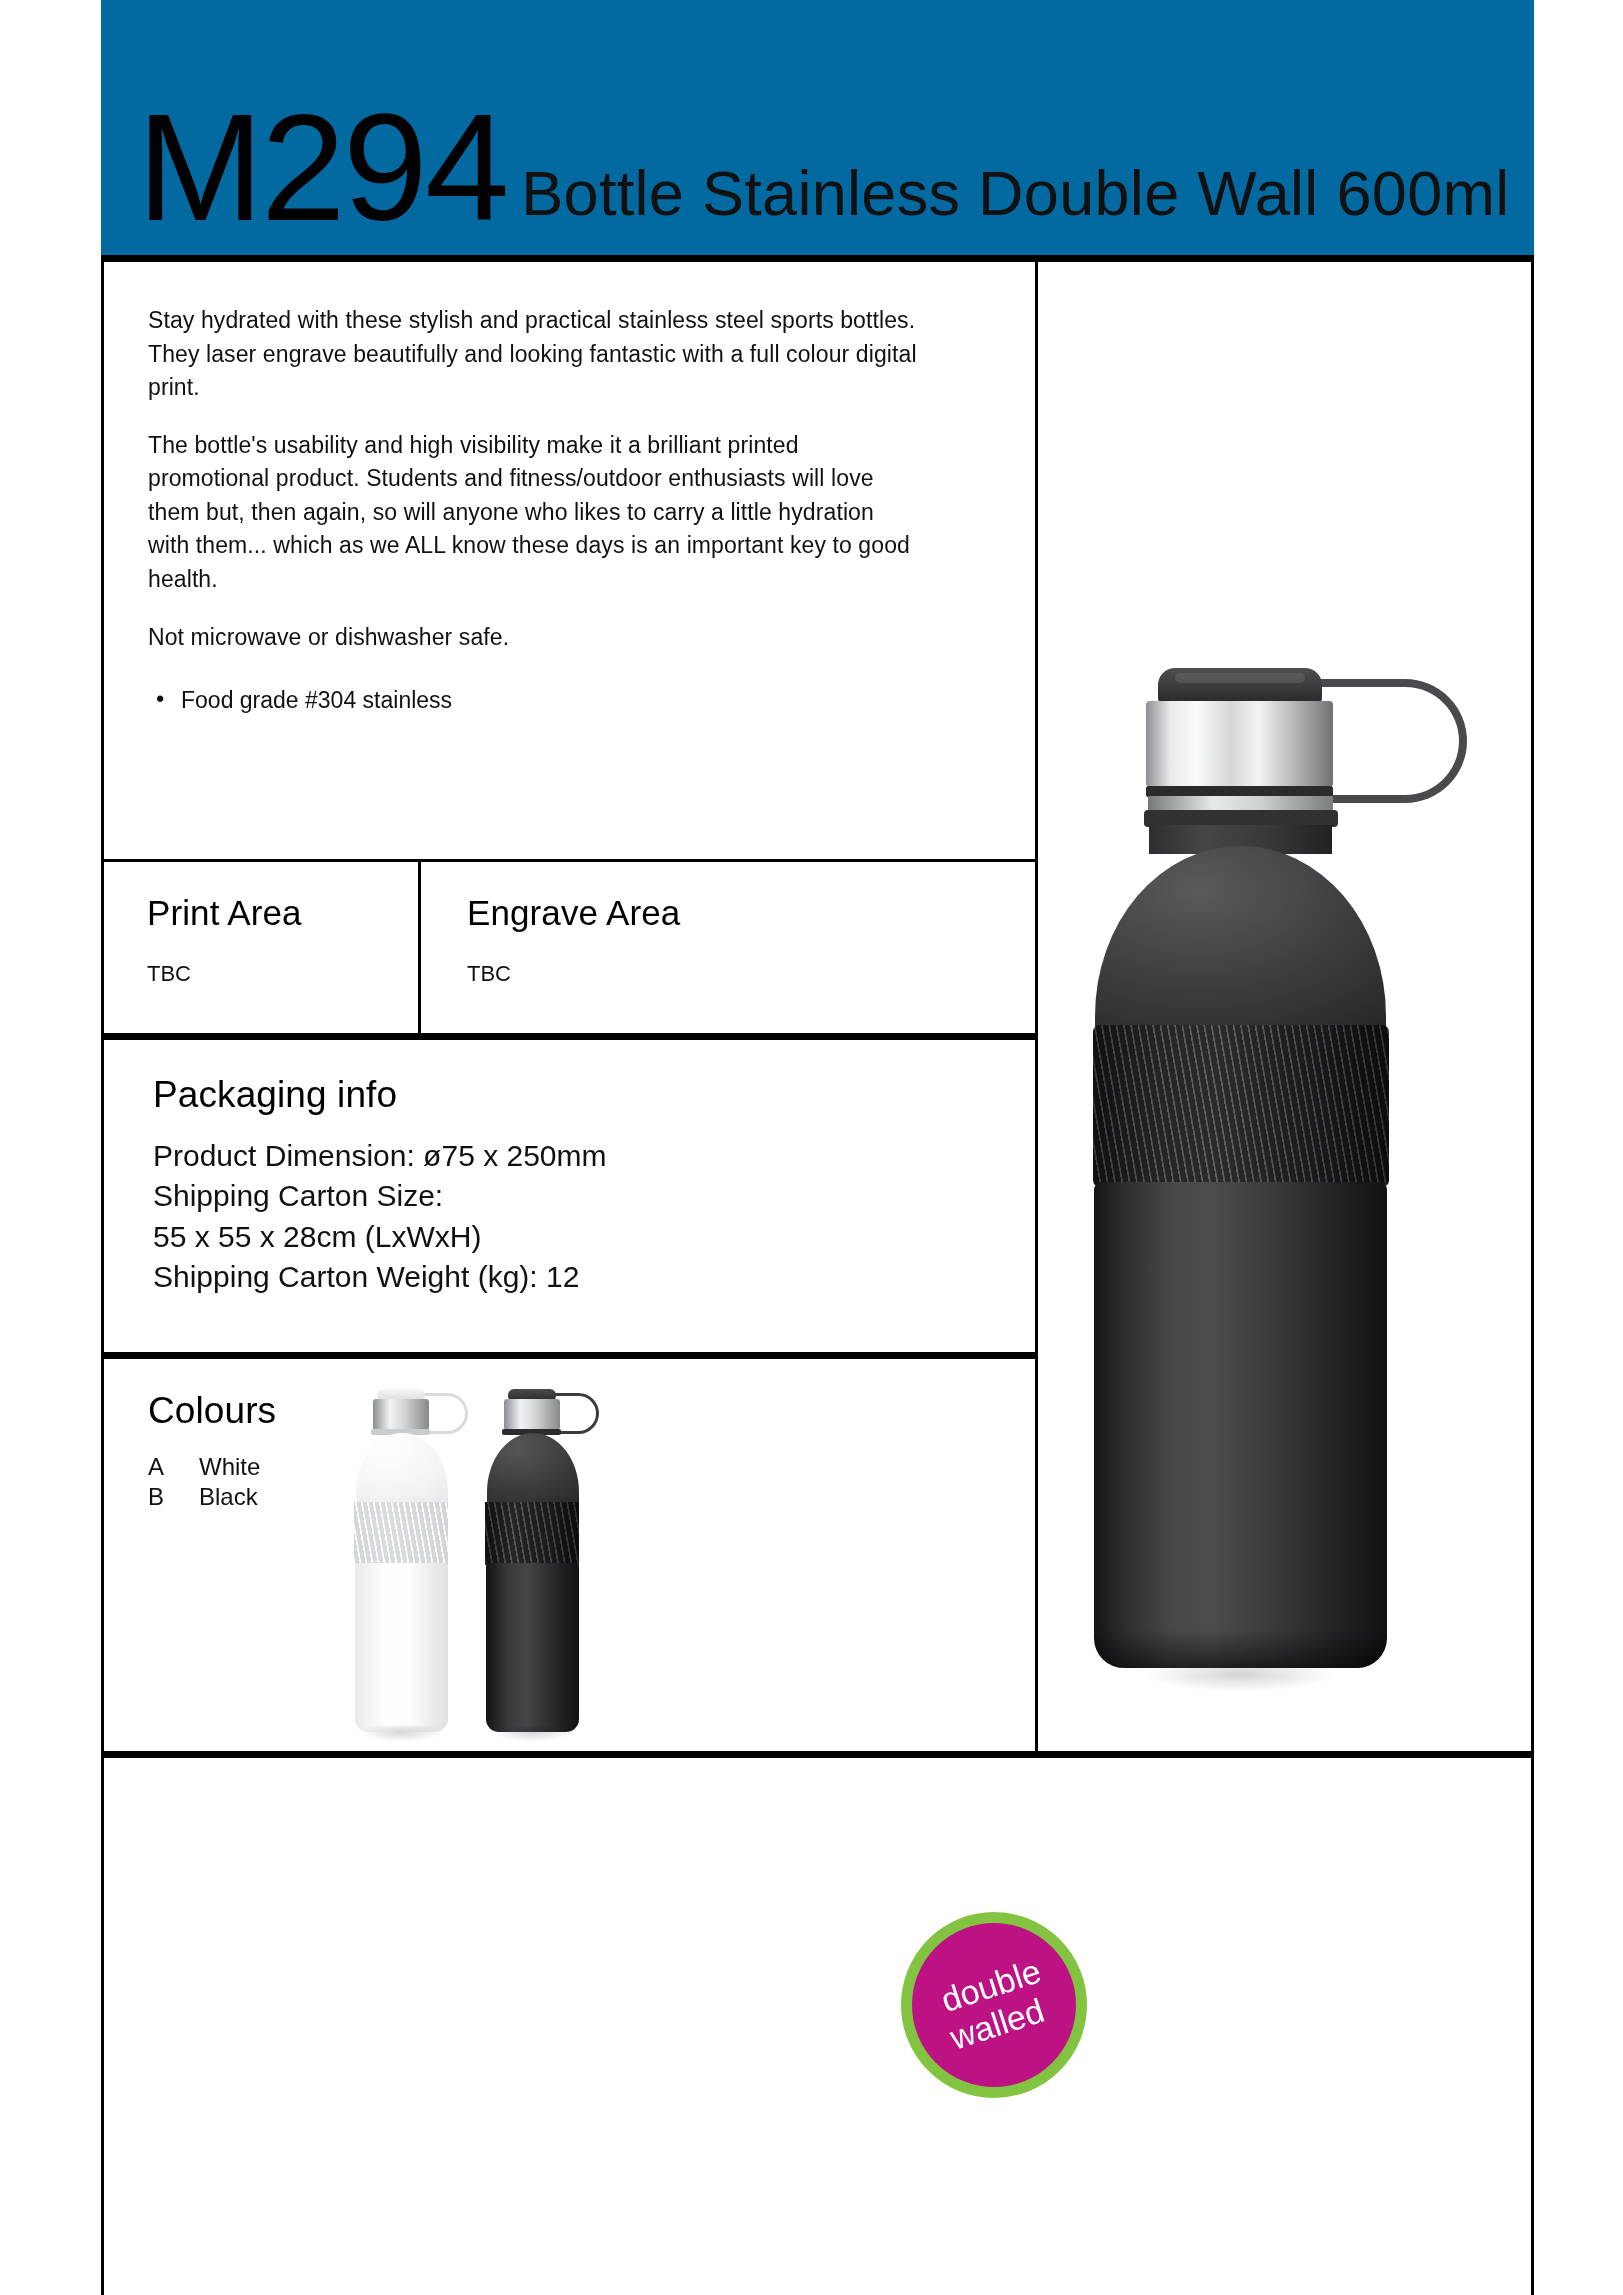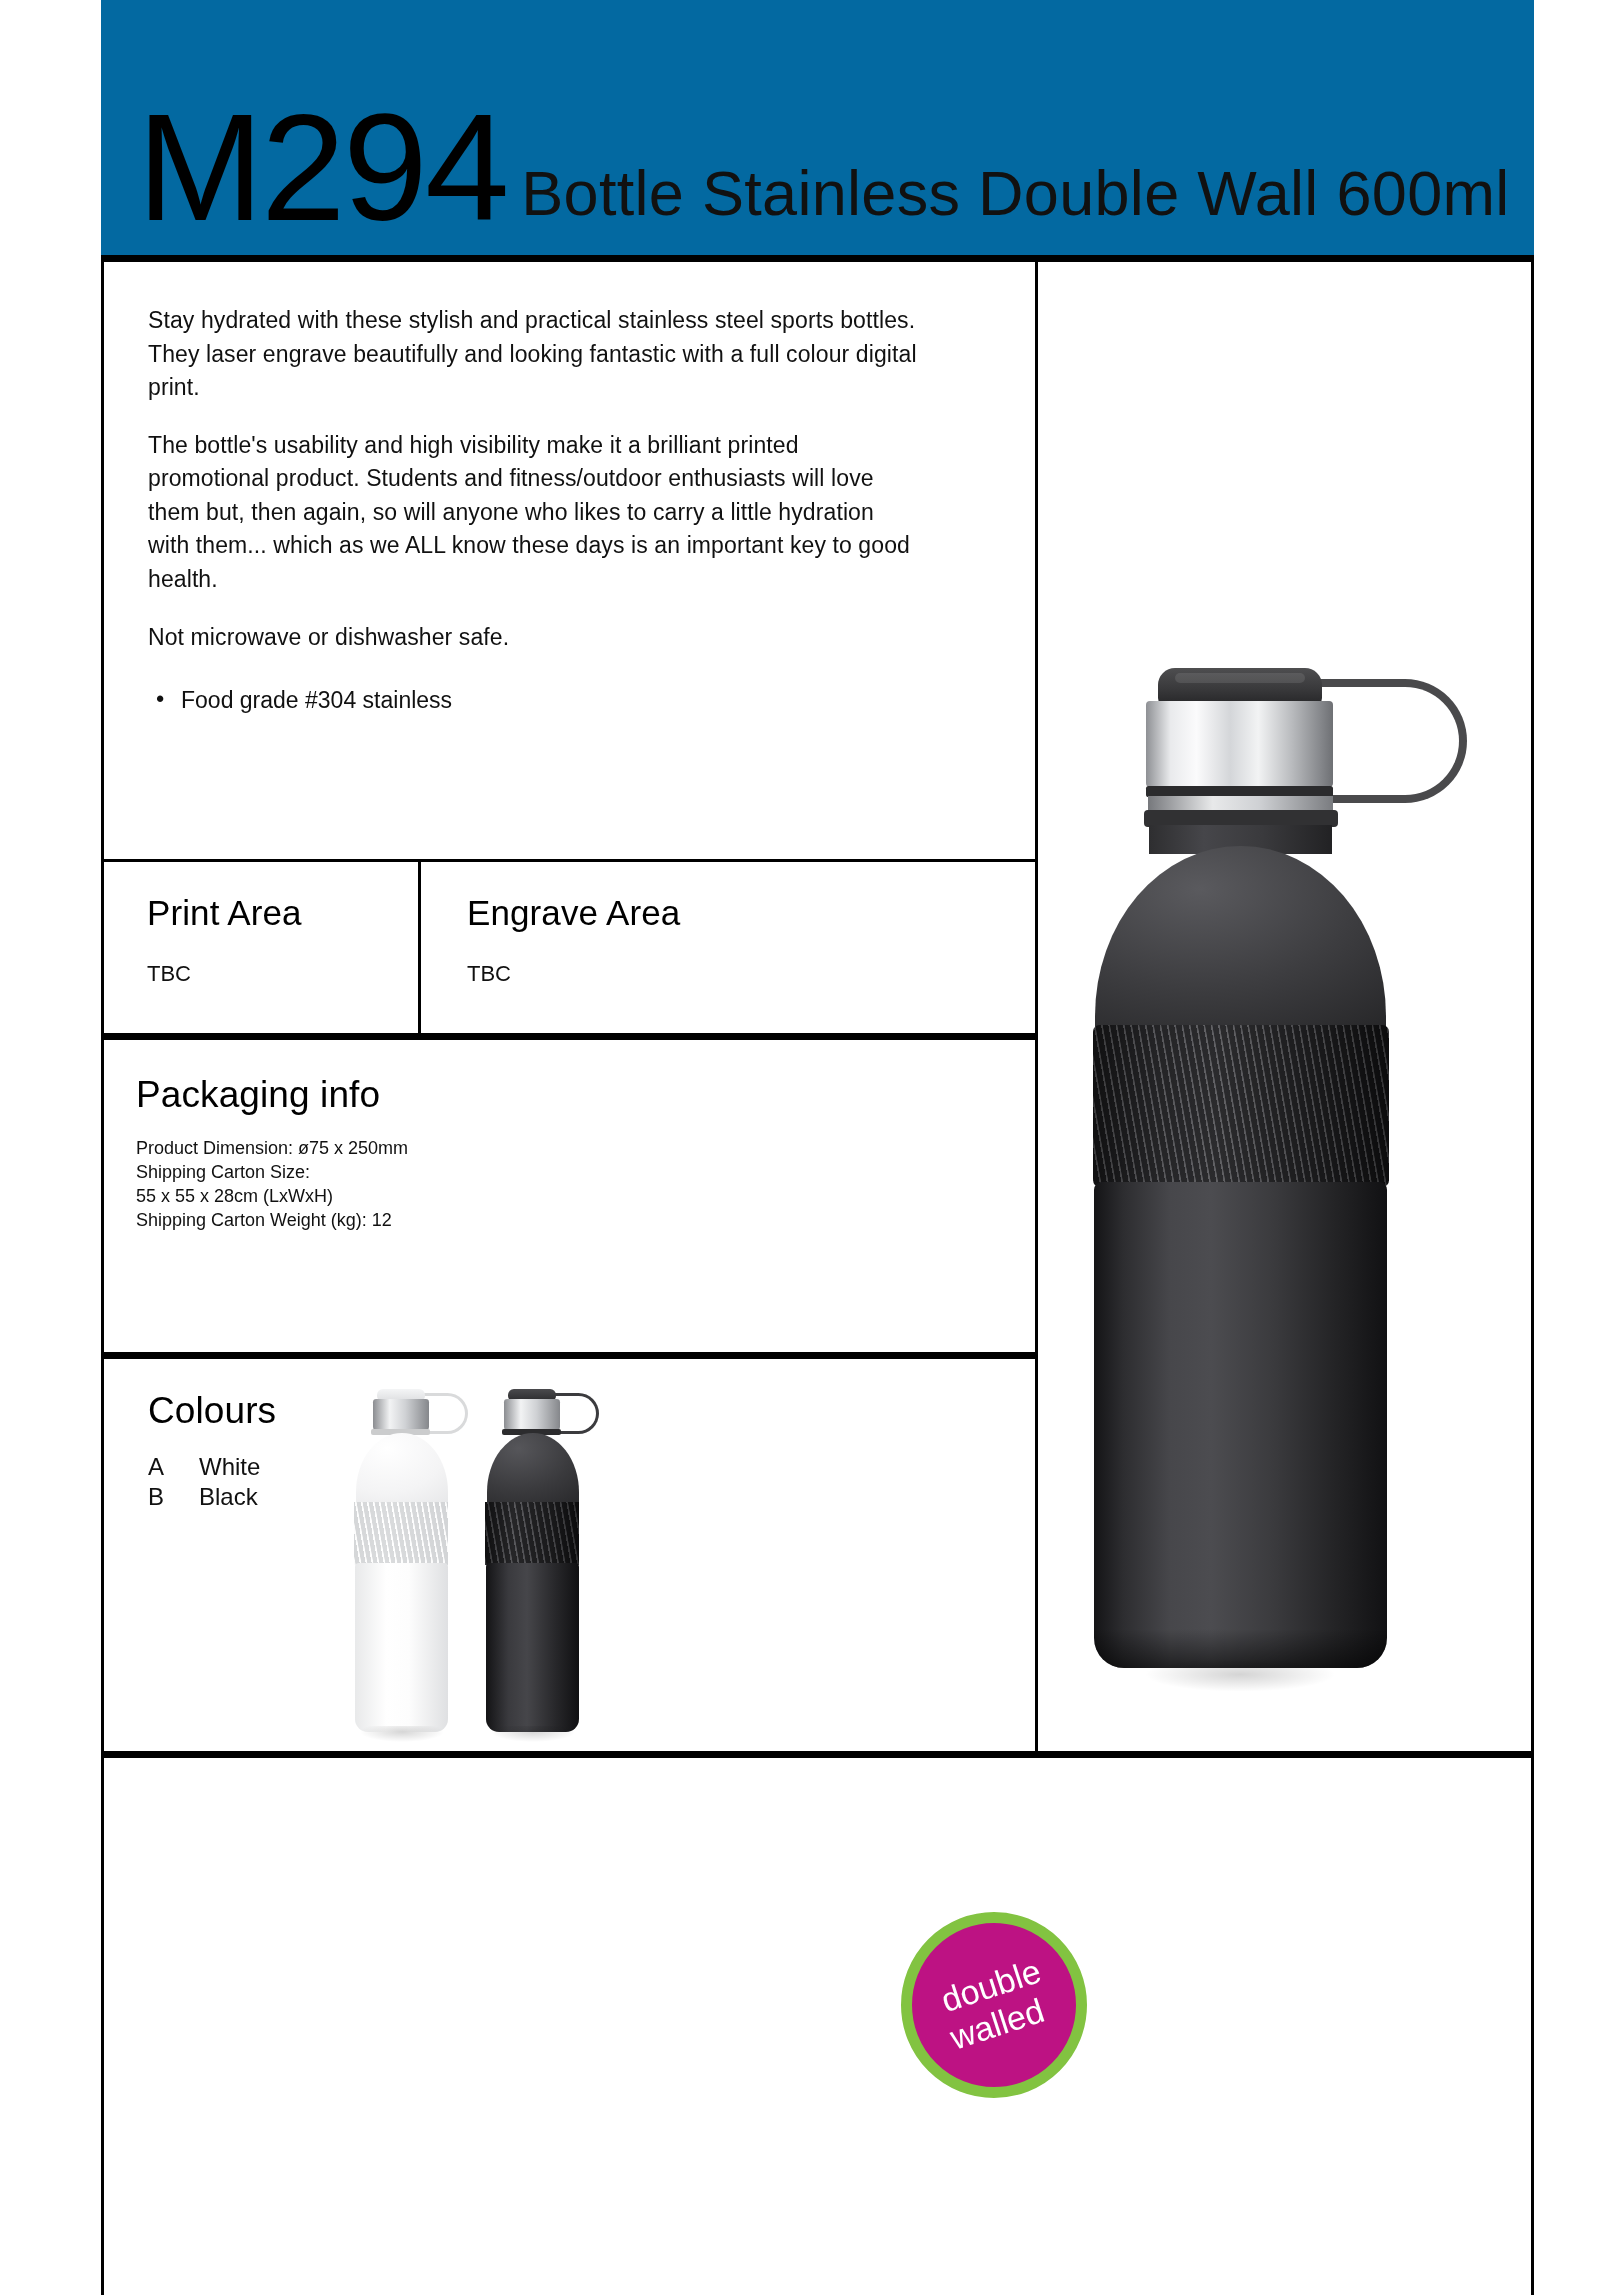--- a/index.html
+++ b/index.html
@@ -48,21 +48,21 @@
   }
   .col-right {
     position: absolute; left: 938px; top: 0;
     width: 492px; height: 100%;
   }
 
   
   .sec { position: absolute; left: 0; width: 100%; }
   .sec-desc { top: 0; height: 690px; padding: 42px 43px 0 44px; }
   .sec-areas { top: 597px; height: 174px; border-top: 3.3px solid #000; }
-  .sec-pack  { top: 771px; height: 319px; border-top: 7.2px solid #000; padding: 34px 0 0 32px; }
+  .sec-pack  { top: 771px; height: 319px; border-top: 7.2px solid #000; padding: 34px 0 0 49px; }
   .sec-col   { top: 1090px; height: 406px; border-top: 7.2px solid #000; padding: 31px 0 0 44px; }
 
   p.body {
     font-size: 23px; line-height: 1.46; color: #111;
     font-weight: 300; letter-spacing: 0.1px;
     margin-bottom: 24px; max-width: 772px;
   }
   ul.bullets { list-style: none; margin-top: 30px; }
   ul.bullets li {
     font-size: 23px; line-height: 1.46; color: #111; font-weight: 300;
@@ -80,21 +80,21 @@
   .area-print  { left: 0;    width: 317px; border-right: 3.3px solid #000; }
   .area-engrave{ left: 321px; width: 611px; padding-left: 42px; }
   .area-h { font-size: 35px; font-weight: 400; color: #000; letter-spacing: 0.1px; }
   .area-v { font-size: 22px; font-weight: 300; color: #111; margin-top: 27.5px; }
 
   .sec-h {
     font-size: 37px; font-weight: 300; color: #000;
     letter-spacing: 0.1px; margin-bottom: 19.6px;
   }
   .pack-line {
-    font-size: 18px; line-height: 1.35; font-weight: 300; color: #111;
+    font-size: 30px; line-height: 1.35; font-weight: 300; color: #111;
   }
 
   .colour-list { margin-top: 14.4px; }
   .colour-row { display: flex; font-size: 24px; font-weight: 300; color: #111; line-height: 1.28; }
   .colour-key { width: 51px; }
 
   
   .badge {
     position: absolute; border-radius: 50%;
     display: flex; align-items: center; justify-content: center;

